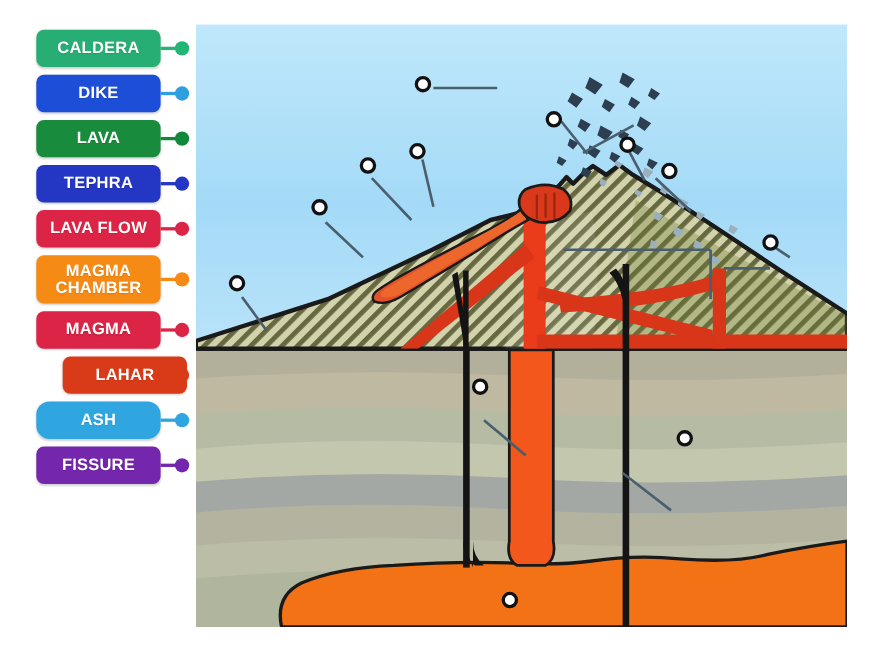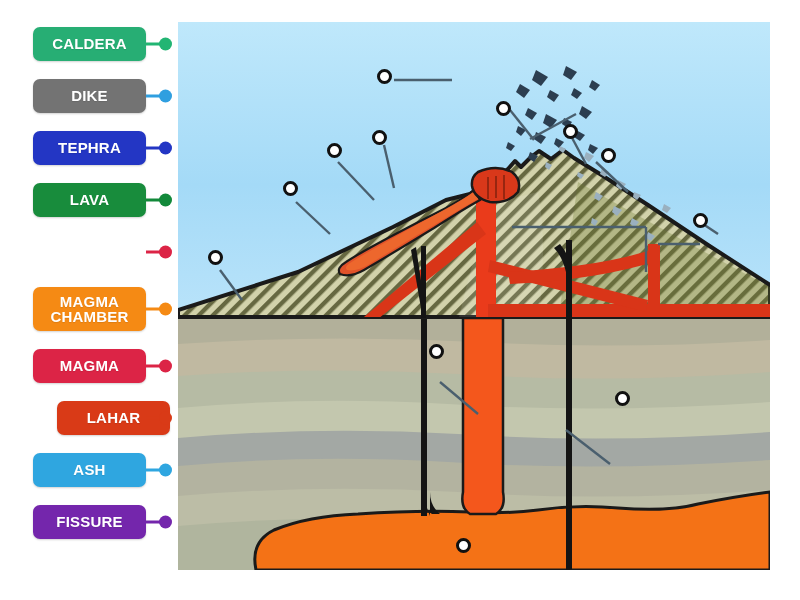--- a/index.html
+++ b/index.html
@@ -19,21 +19,21 @@
   }
 
   
   #label-column {
     position: absolute;
     left: 33px;
     top: 27px;
     width: 145px;
     display: flex;
     flex-direction: column;
-    gap: 18px;
+    gap: 7px;
   }
   .label-row {
     position: relative;
     height: 34px;
     display: flex;
     align-items: center;
   }
   .label-row.tall { height: 44px; }
   .label-pill {
     width: 113px;
@@ -100,56 +100,57 @@
 
 <div id="root">
 
   <div id="label-column">
       <div class="label-row">
         <div class="label-pill" style="background: rgb(39, 174, 116);">CALDERA</div>
         <div class="connector-stem" style="background: rgb(34, 181, 115);"></div>
         <div class="connector-dot" style="background: rgb(34, 181, 115);"></div>
       </div>
       <div class="label-row">
-        <div class="label-pill" style="background: #737373;">DIKE</div>
+        <div class="label-pill" style="background: #1d4ed8;">DIKE</div>
         <div class="connector-stem" style="background: rgb(47, 159, 224);"></div>
         <div class="connector-dot" style="background: rgb(47, 159, 224);"></div>
+      </div>
+      <div class="label-row">
+        <div class="label-pill" style="background: rgb(24, 140, 60);">LAVA</div>
+        <div class="connector-stem" style="background: rgb(18, 137, 58);"></div>
+        <div class="connector-dot" style="background: rgb(18, 137, 58);"></div>
       </div>
       <div class="label-row">
         <div class="label-pill" style="background: rgb(35, 54, 196);">TEPHRA</div>
         <div class="connector-stem" style="background: rgb(35, 54, 196);"></div>
         <div class="connector-dot" style="background: rgb(35, 54, 196);"></div>
       </div>
       <div class="label-row">
-        <div class="label-pill" style="background: rgb(24, 140, 60);">LAVA</div>
-        <div class="connector-stem" style="background: rgb(18, 137, 58);"></div>
-        <div class="connector-dot" style="background: rgb(18, 137, 58);"></div>
-      </div>
-      <div class="label-row">
+        <div class="label-pill" style="background: rgb(220, 36, 70);">LAVA FLOW</div>
         <div class="connector-stem" style="background: rgb(220, 36, 70);"></div>
         <div class="connector-dot" style="background: rgb(220, 36, 70);"></div>
       </div>
       <div class="label-row tall">
         <div class="label-pill two-line" style="background: rgb(245, 138, 20);">MAGMA
 CHAMBER</div>
         <div class="connector-stem" style="background: rgb(245, 138, 20);"></div>
         <div class="connector-dot" style="background: rgb(245, 138, 20);"></div>
       </div>
       <div class="label-row">
         <div class="label-pill" style="background: rgb(220, 36, 70);">MAGMA</div>
         <div class="connector-stem" style="background: rgb(220, 36, 70);"></div>
         <div class="connector-dot" style="background: rgb(220, 36, 70);"></div>
       </div>
       <div class="label-row">
         <div class="label-pill" style="background: rgb(217, 58, 23); margin-left: 24px;">LAHAR</div>
         <div class="connector-stem" style="background: rgb(217, 58, 23);"></div>
         <div class="connector-dot" style="background: rgb(217, 58, 23);"></div>
       </div>
       <div class="label-row">
-        <div class="label-pill" style="background: rgb(47, 166, 224);">ASH</div>
+        <div class="label-pill" style="background: rgb(47, 166, 224); border-radius: 12px;">ASH</div>
         <div class="connector-stem" style="background: rgb(47, 166, 224);"></div>
         <div class="connector-dot" style="background: rgb(47, 166, 224);"></div>
       </div>
       <div class="label-row">
         <div class="label-pill" style="background: rgb(116, 38, 172);">FISSURE</div>
         <div class="connector-stem" style="background: rgb(116, 38, 172);"></div>
         <div class="connector-dot" style="background: rgb(116, 38, 172);"></div>
       </div>
     </div>
 

